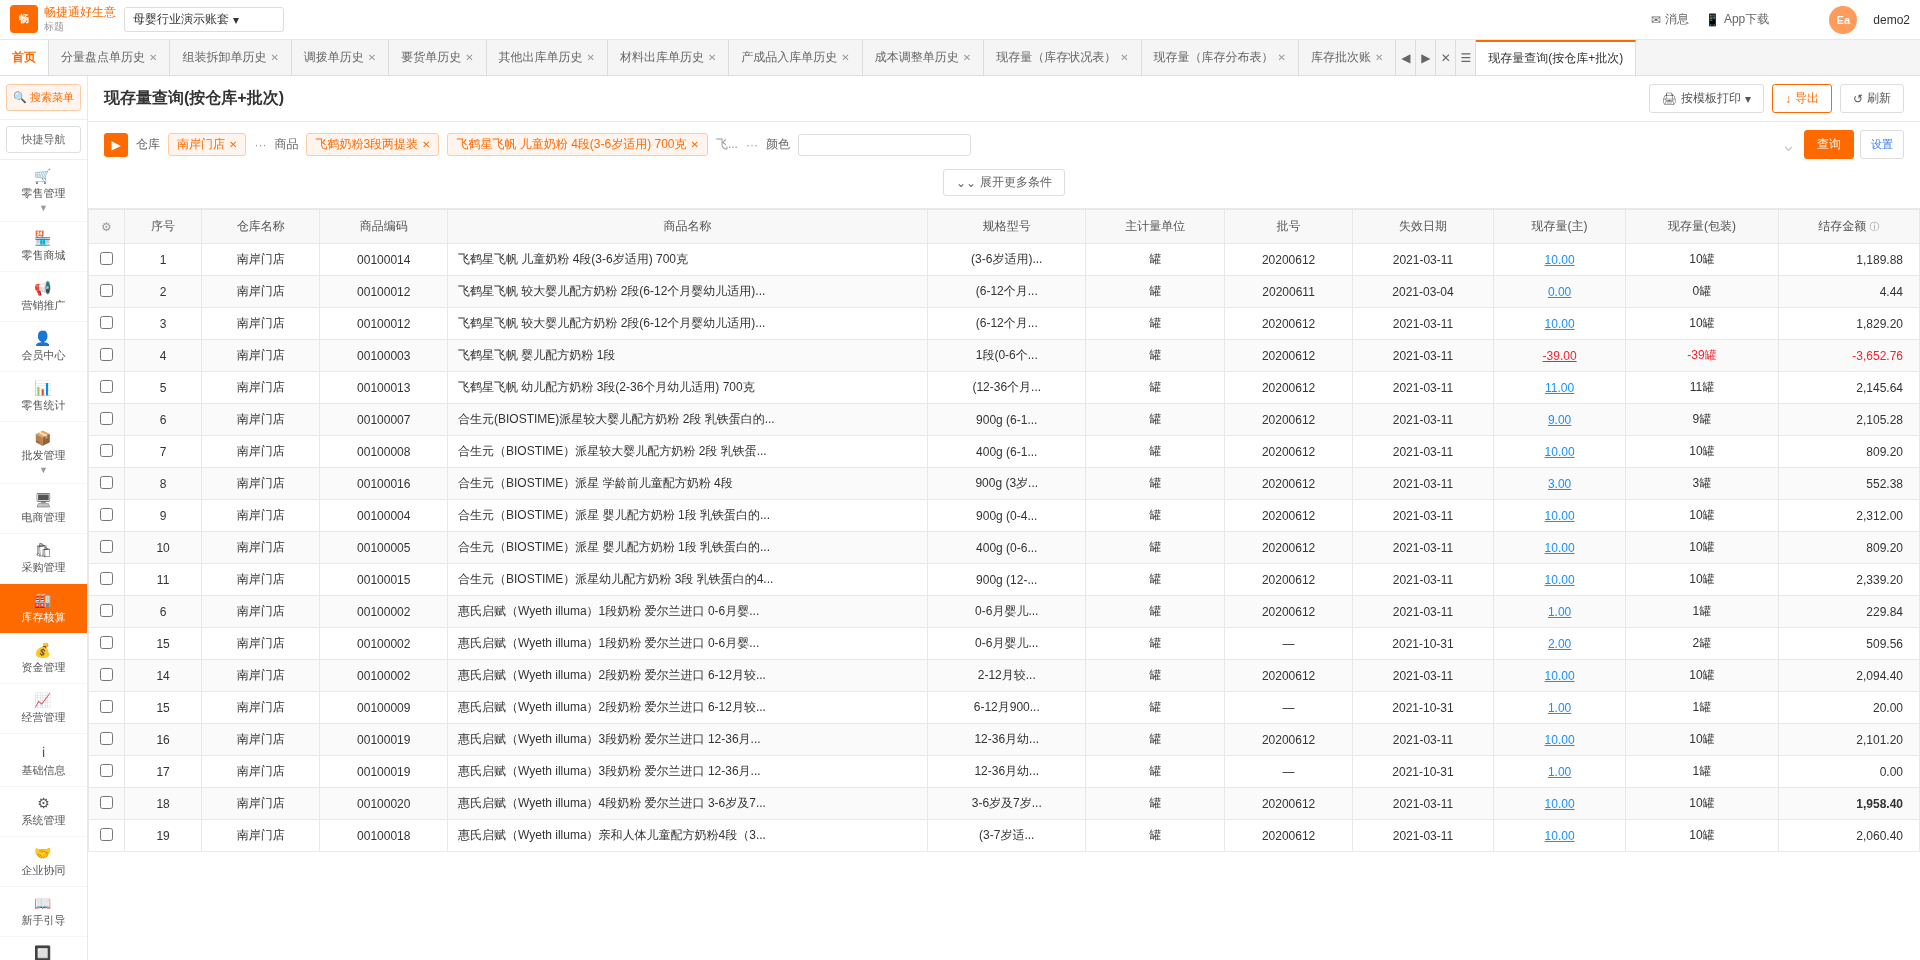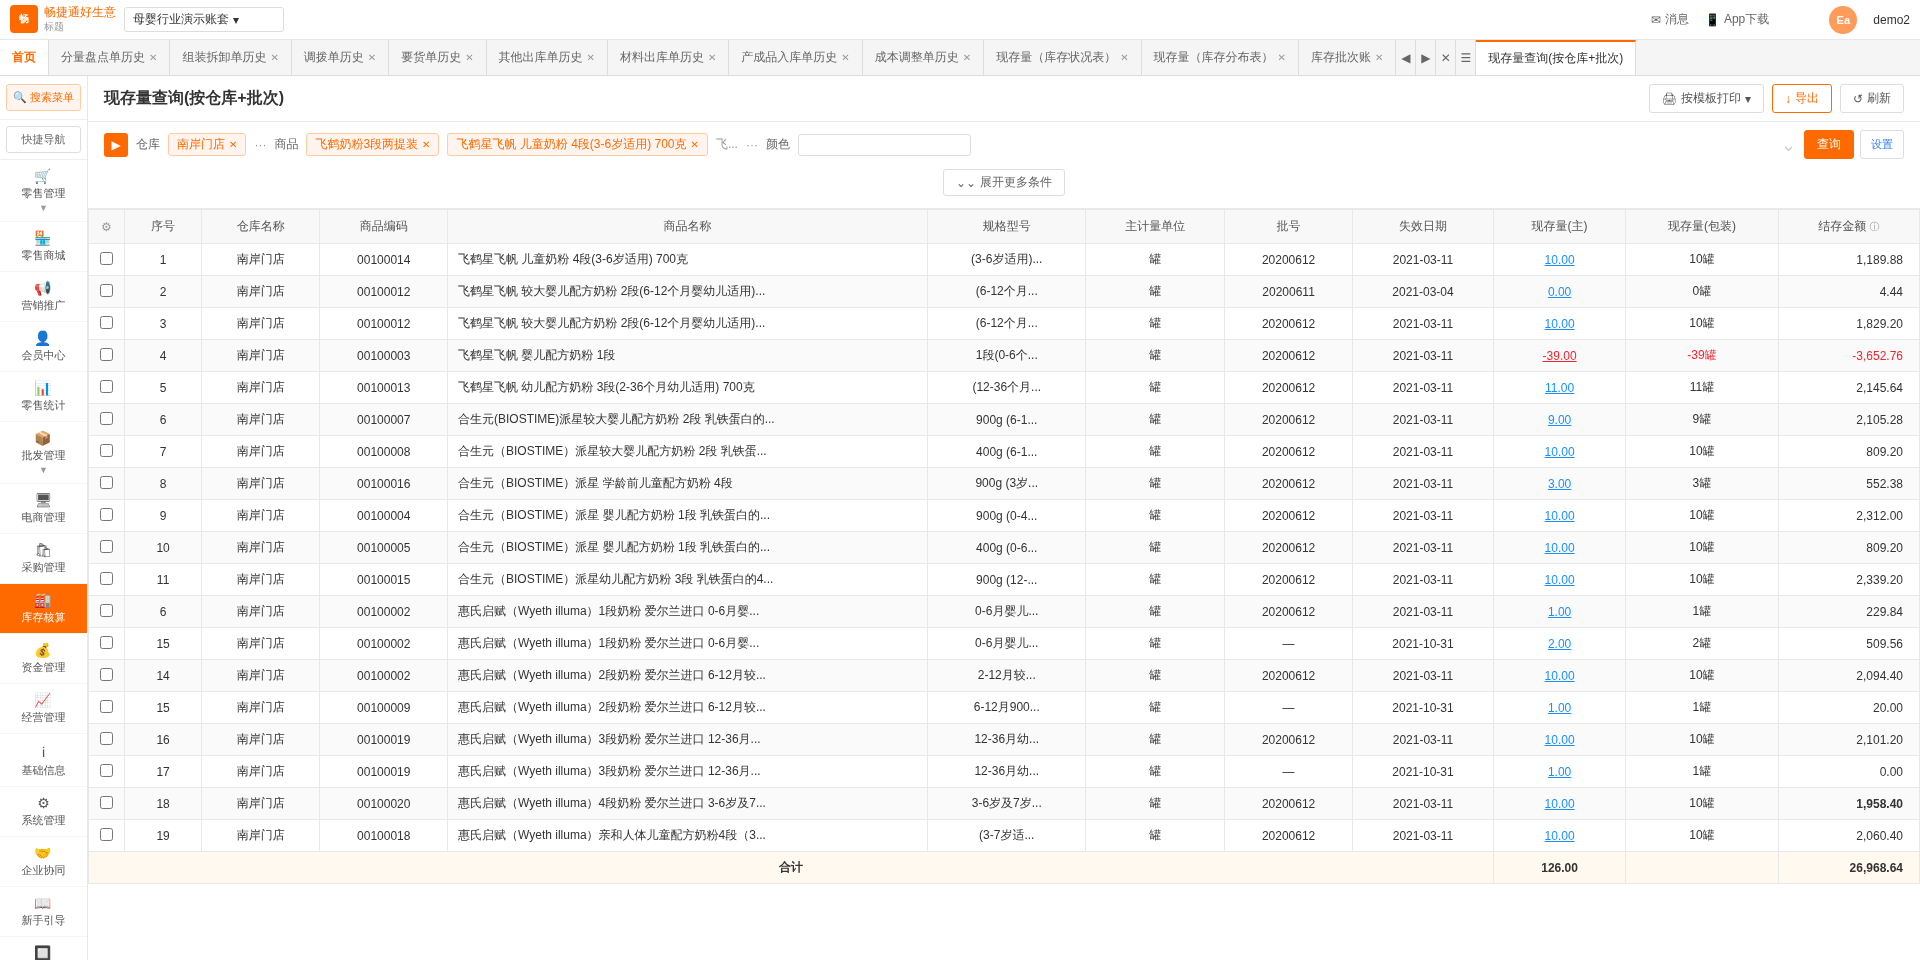--- a/index.html
+++ b/index.html
@@ -603,24 +603,18 @@
     <td>00100018</td>
     <td class="td-left" style="max-width:280px;overflow:hidden;text-overflow:ellipsis;white-space:nowrap;">惠氏启赋（Wyeth illuma）亲和人体儿童配方奶粉4段（3...</td>
     <td>(3-7岁适...</td>
     <td>罐</td>
     <td>20200612</td>
     <td>2021-03-11</td>
     <td style=""><span class="td-link" style="">10.00</span></td>
     <td style="">10罐</td>
     <td style=";text-align:right;padding-right:16px;">2,060.40</td>
   </tr>
-            <tr>
-  <td colspan="9" class="td-total" style="text-align:center;">合计</td>
-  <td class="td-total" style="text-align:center;">126.00</td>
-  <td class="td-total"></td>
-  <td class="td-total" style="text-align:right;padding-right:16px;">26,968.64</td>
-</tr>
           </tbody>
       </table>
     </div>
 
   </div>
 </div>
 
 </body></html>

